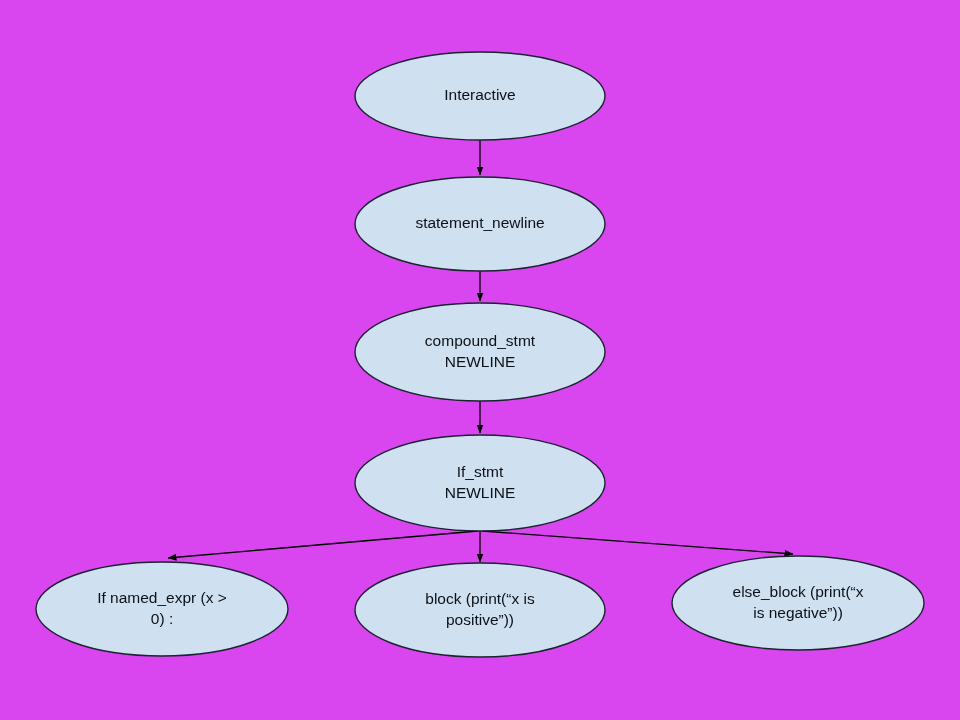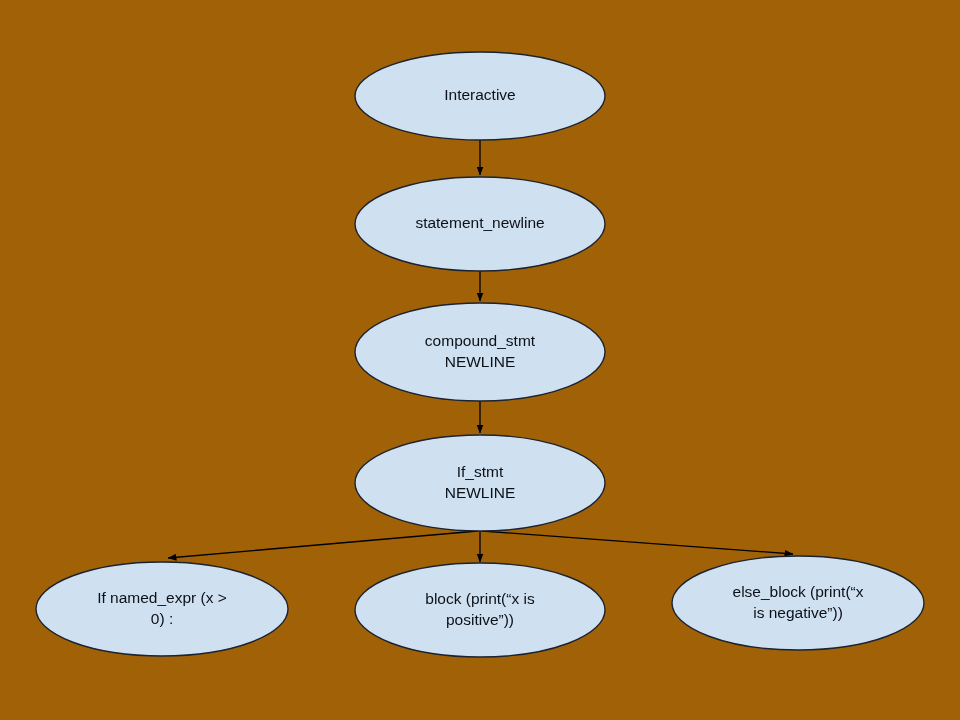--- a/index.html
+++ b/index.html
@@ -11,21 +11,21 @@
   body {
     width: 960px;
     height: 720px;
     overflow: hidden;
     font-family: "Liberation Sans", sans-serif;
   }
   #diagram-root {
     position: relative;
     width: 960px;
     height: 720px;
-    background: #a16207;
+    background: #d946ef;
   }
   svg#parse-tree {
     display: block;
     width: 960px;
     height: 720px;
   }
   .node-ellipse {
     fill: #cfe0f1;
     stroke: #1b2330;
     stroke-width: 1.4;

